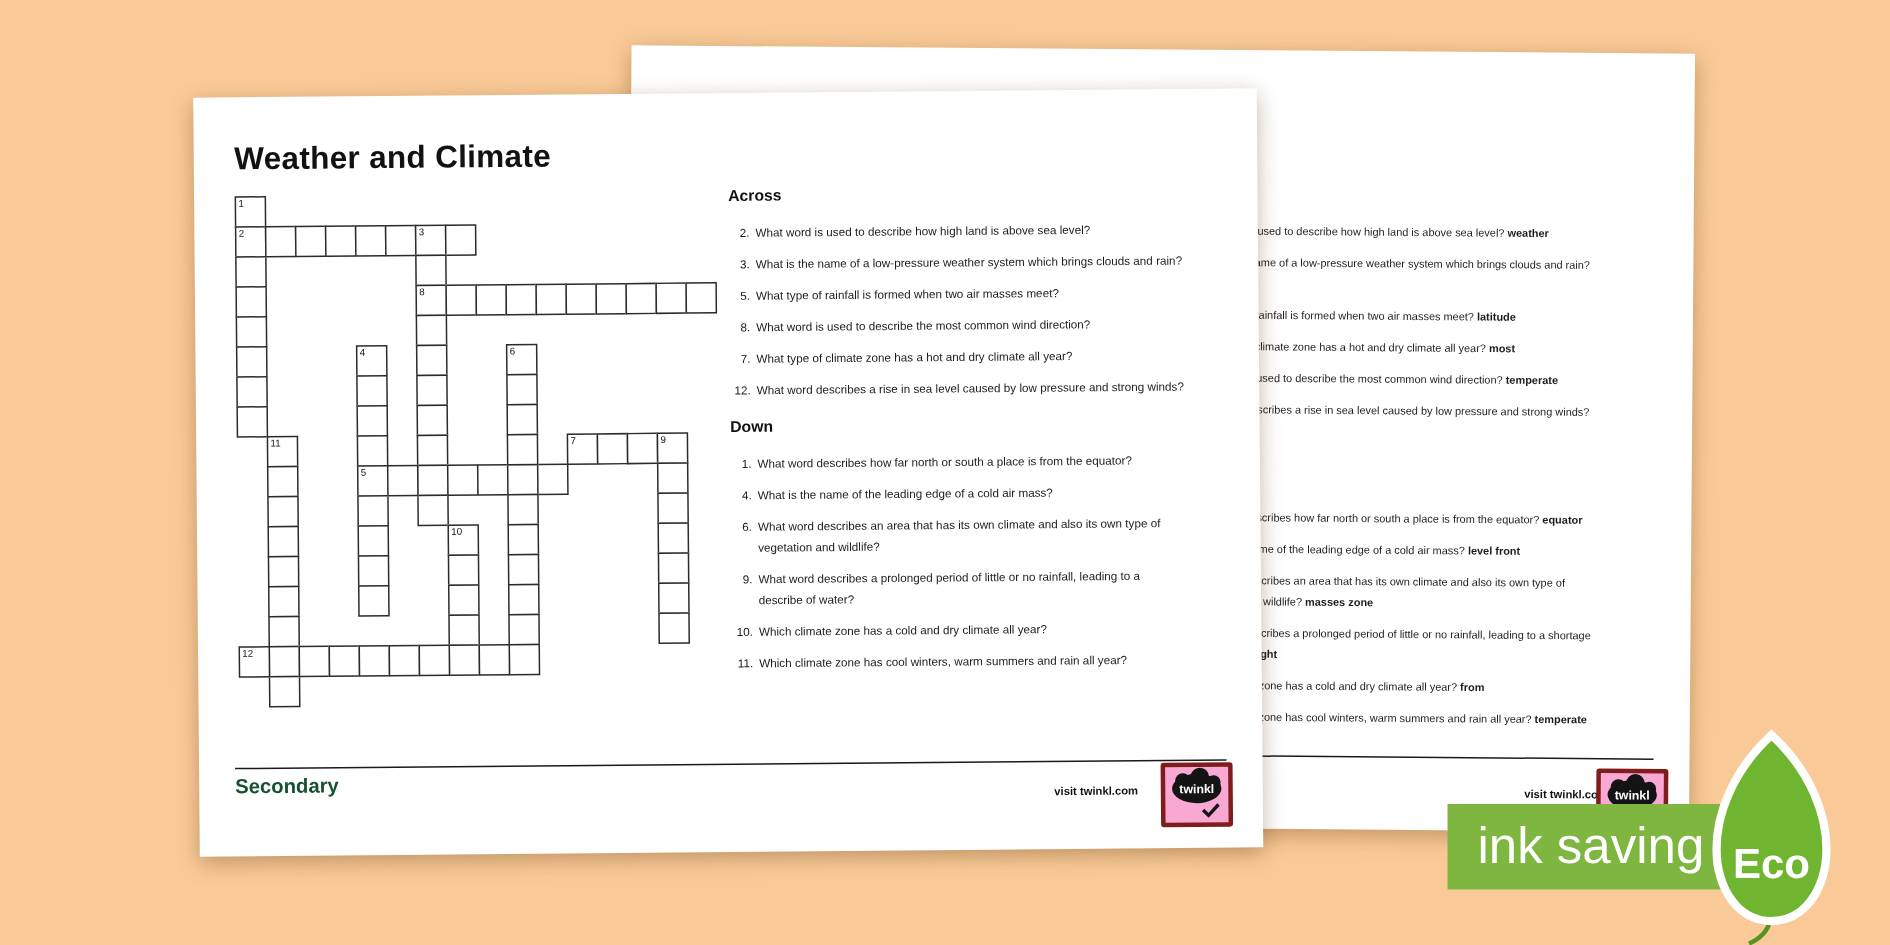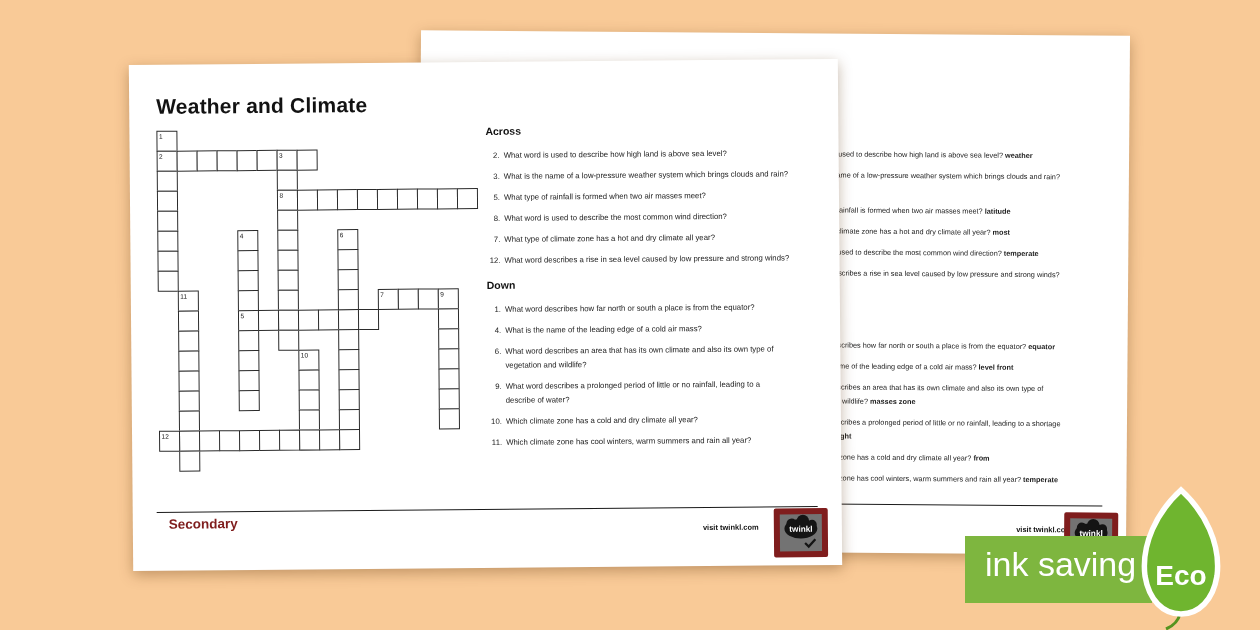--- a/index.html
+++ b/index.html
@@ -32,30 +32,30 @@
   .back .clue .num,.back .clue .line{font-size:7.3px;}
   .ans{font-weight:bold;}
 
   .grid{position:absolute;left:0;top:0;}
   .cell{position:absolute;width:21px;height:21px;border:1px solid #2b2b2b;box-sizing:border-box;background:#fff;}
   .cellnum{position:absolute;left:1.5px;top:.5px;font-size:6.5px;line-height:7px;color:#111;}
 
   .footer-line{position:absolute;border-top:1.5px solid #1a1a1a;left:24px;width:661px;}
   .front .footer-line{top:447px;}
   .back  .footer-line{top:470px;}
-  .level{position:absolute;left:36px;top:452px;font-size:13.5px;font-weight:bold;color:#7f1d1d;}
+  .level{position:absolute;left:24px;top:452px;font-size:13.5px;font-weight:bold;color:#14532d;}
   .visit{position:absolute;font-size:7.5px;font-weight:bold;color:#111;}
   .front .visit{left:570px;top:463px;}
   .back  .visit{left:599px;top:490px;}
-  .logo{position:absolute;width:42px;height:37px;background:#737373;border:6px solid #7f1d1d;border-radius:2px;}
+  .logo{position:absolute;width:42px;height:37px;background:#f9a8d4;border:3px solid #7f1d1d;border-radius:2px;}
   .front .logo{left:641px;top:449px;}
   .back  .logo{left:647px;top:477px;}
   .logo svg{display:block;width:100%;height:100%;}
 
-  .banner{position:absolute;left:965px;top:536px;width:187px;height:67px;background:#7eb63f;z-index:3;}
+  .banner{position:absolute;left:965px;top:536px;width:187px;height:57px;background:#7eb63f;z-index:3;}
   .banner .banner-text{position:absolute;left:20px;top:6px;font-size:34px;line-height:45px;color:#ffffff;}
   .leaf-wrap{position:absolute;left:1134px;top:484px;width:94px;height:146px;z-index:4;}
 </style>
 </head>
 <body>
 
 <div class="page back">
   <div class="sec across">
     <div class="heading">Across</div>
     <div id="back-across">

